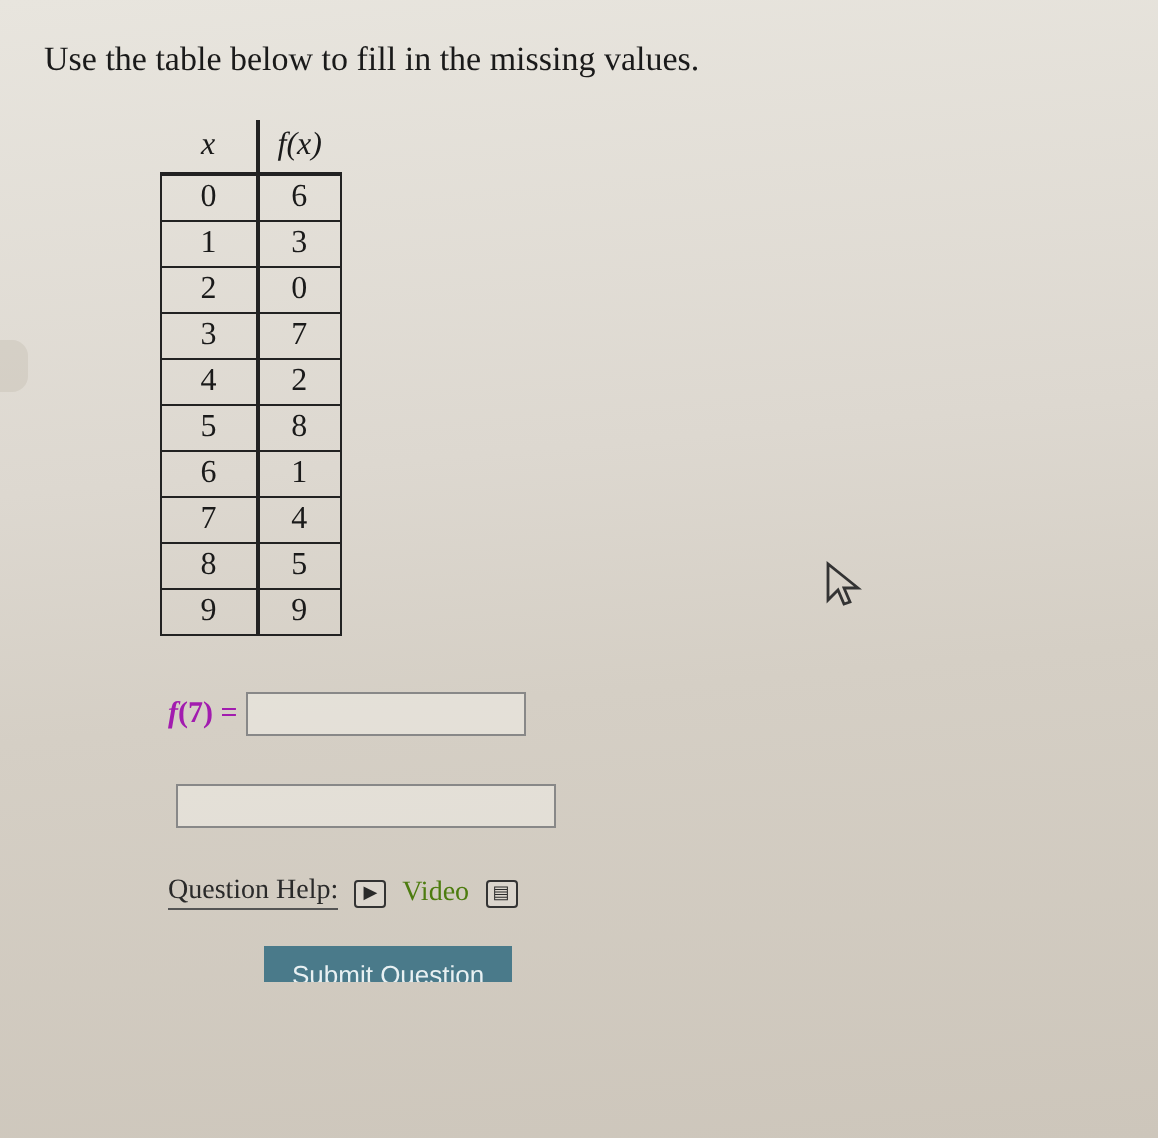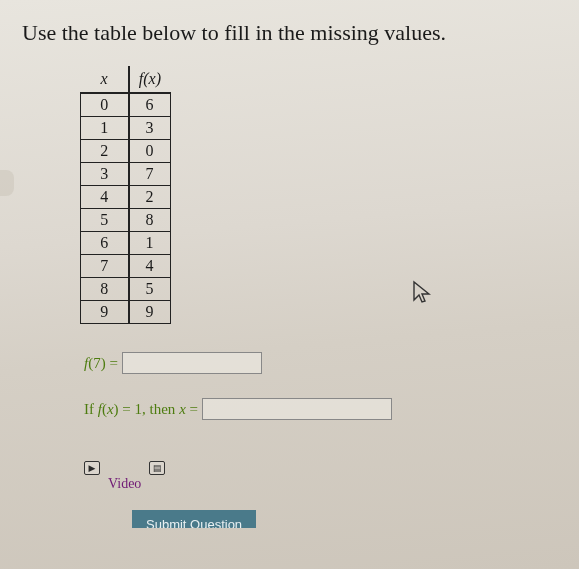--- a/index.html
+++ b/index.html
@@ -7,21 +7,21 @@
       width: 579px;
       height: 569px;
       background: linear-gradient(175deg, #e8e5de 0%, #ddd8d0 40%, #d5cfc5 60%, #cdc6bb 100%);
       font-family: Georgia, 'Times New Roman', serif;
       color: #2a2a2a;
       position: relative;
       overflow: hidden;
       padding: 20px 22px;
     }
     .prompt {
-      font-size: 22px;
+      font-size: 17px;
       margin-bottom: 20px;
       color: #1a1a1a;
     }
     .table-wrap {
       margin-left: 58px;
       margin-bottom: 28px;
     }
     table {
       border-collapse: collapse;
       font-size: 16px;
@@ -53,21 +53,22 @@
     td:last-child {
       border-right: 1px solid #222;
     }
     .qrow {
       margin-left: 62px;
       margin-bottom: 24px;
       display: flex;
       align-items: center;
       font-size: 15px;
       font-style: italic;
-      color: #4d7c0f;
+      color: #a21caf;
+      font-weight: bold;
     }
     .qrow .label { white-space: nowrap; }
     .blank {
       display: inline-block;
       height: 22px;
       border: 1px solid #888;
       background: rgba(240,238,232,0.55);
       margin-left: 4px;
     }
     .w-sm { width: 140px; }
@@ -89,21 +90,21 @@
       justify-content: center;
       width: 16px;
       height: 14px;
       border: 1px solid #333;
       border-radius: 2px;
       font-size: 9px;
       font-style: normal;
       line-height: 1;
       background: rgba(255,255,255,0.2);
     }
-    .help a { color: #701a75; text-decoration: none; margin-top: 32px; }
+    .help a { color: #4d7c0f; text-decoration: none; }
     .submit-wrap {
       margin-left: 110px;
       margin-top: 18px;
     }
     .submit-btn {
       background: #4a7a8a;
       color: #e8f0f2;
       border: none;
       padding: 7px 14px 2px 14px;
       font-size: 13px;
@@ -192,27 +193,27 @@
 </div>
 
 <div class="qwrap">
 
   <div class="qrow">
     <span class="label"><span class="fx">f</span><span class="roman">(7) =</span></span>
     <span class="blank w-sm"></span>
   </div>
 
   <div class="qrow">
-    <span class="label"><span class="roman">If </span><span class="fx">f</span><span class="roman">(</span><span class="fx">x</span><span class="roman">) = 1, then </span><span class="fx">x</span><span class="roman"> =</span></span>
     <span class="blank w-md"></span>
   </div>
 
 
 
   <div class="help">
+    <span class="help-label">Question Help:</span>
     <span class="icon-box">▶</span>
     <a href="#">Video</a>
     <span class="icon-box">▤</span>
   </div>
 
   <div class="submit-wrap">
     <button class="submit-btn">Submit Question</button>
   </div>
 </div>
 

